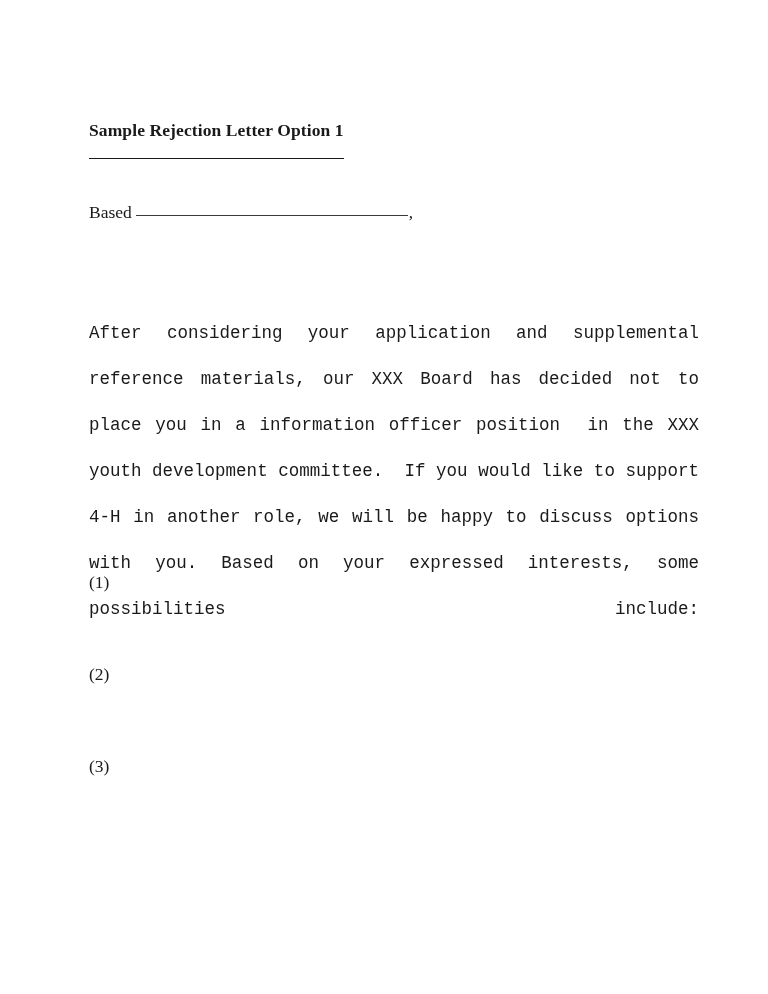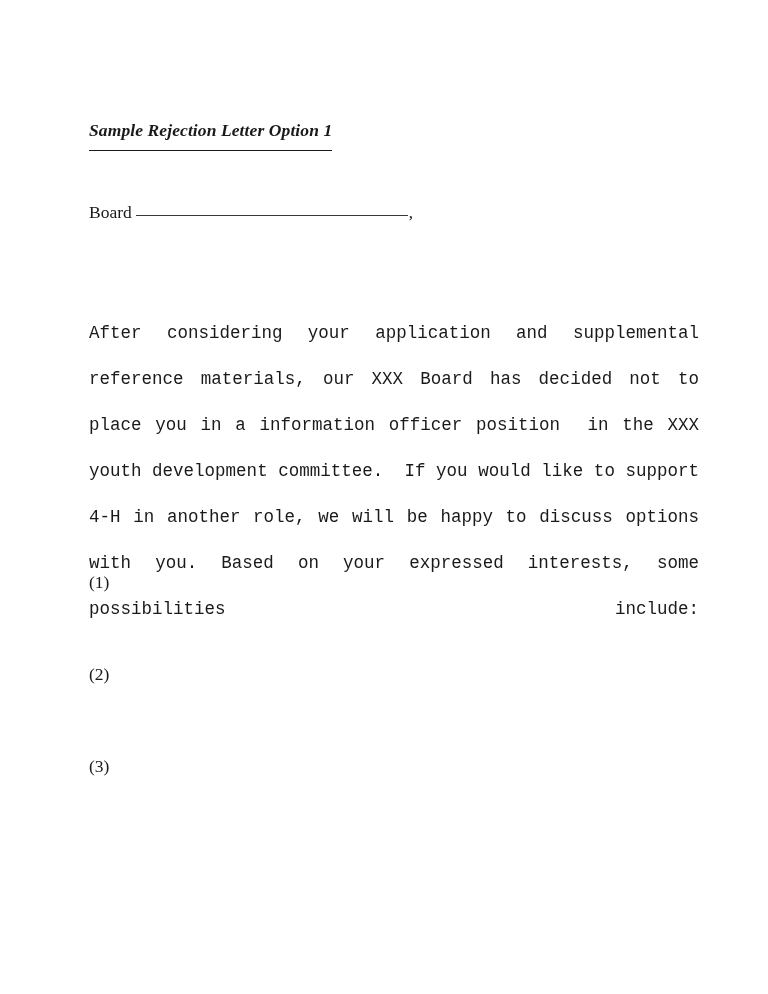--- a/index.html
+++ b/index.html
@@ -35,23 +35,22 @@
     left: 0;
     top: 108px;
     font-size: 17.5px;
     font-weight: bold;
     letter-spacing: 0.1px;
     white-space: nowrap;
     line-height: 20px;
   }
   .doc-title .title-text {
     border-bottom: 1.6px solid #1a1a1a;
-    padding-bottom: 10px;
+    padding-bottom: 18px;
     display: inline-block;
-    font-style: italic;
   }
 
   
   .salutation {
     position: absolute;
     left: 0;
     top: 201px;
     font-size: 17.5px;
     line-height: 22px;
     white-space: nowrap;
@@ -110,21 +109,21 @@
 <body>
 
 <div class="page">
   <div class="content">
 
     <h1 class="doc-title">
       <span class="title-text">Sample Rejection Letter Option 1</span>
     </h1>
 
     <div class="salutation">
-      <span>Board</span><span class="blank-rule"></span><span>,</span>
+      <span>Based</span><span class="blank-rule"></span><span>,</span>
     </div>
 
     <p class="body-paragraph">After considering your application and supplemental reference materials, our XXX Board has decided not to place you in a information officer position  in the XXX youth development committee.  If you would like to support 4-H in another role, we will be happy to discuss options with you. Based on your expressed interests, some possibilities include:</p>
 
     <div class="numbered-list">
       <div class="numbered-item">
         <span class="marker">(1)</span>
         <span class="item-text"></span>
       </div>
       <div class="numbered-item">

